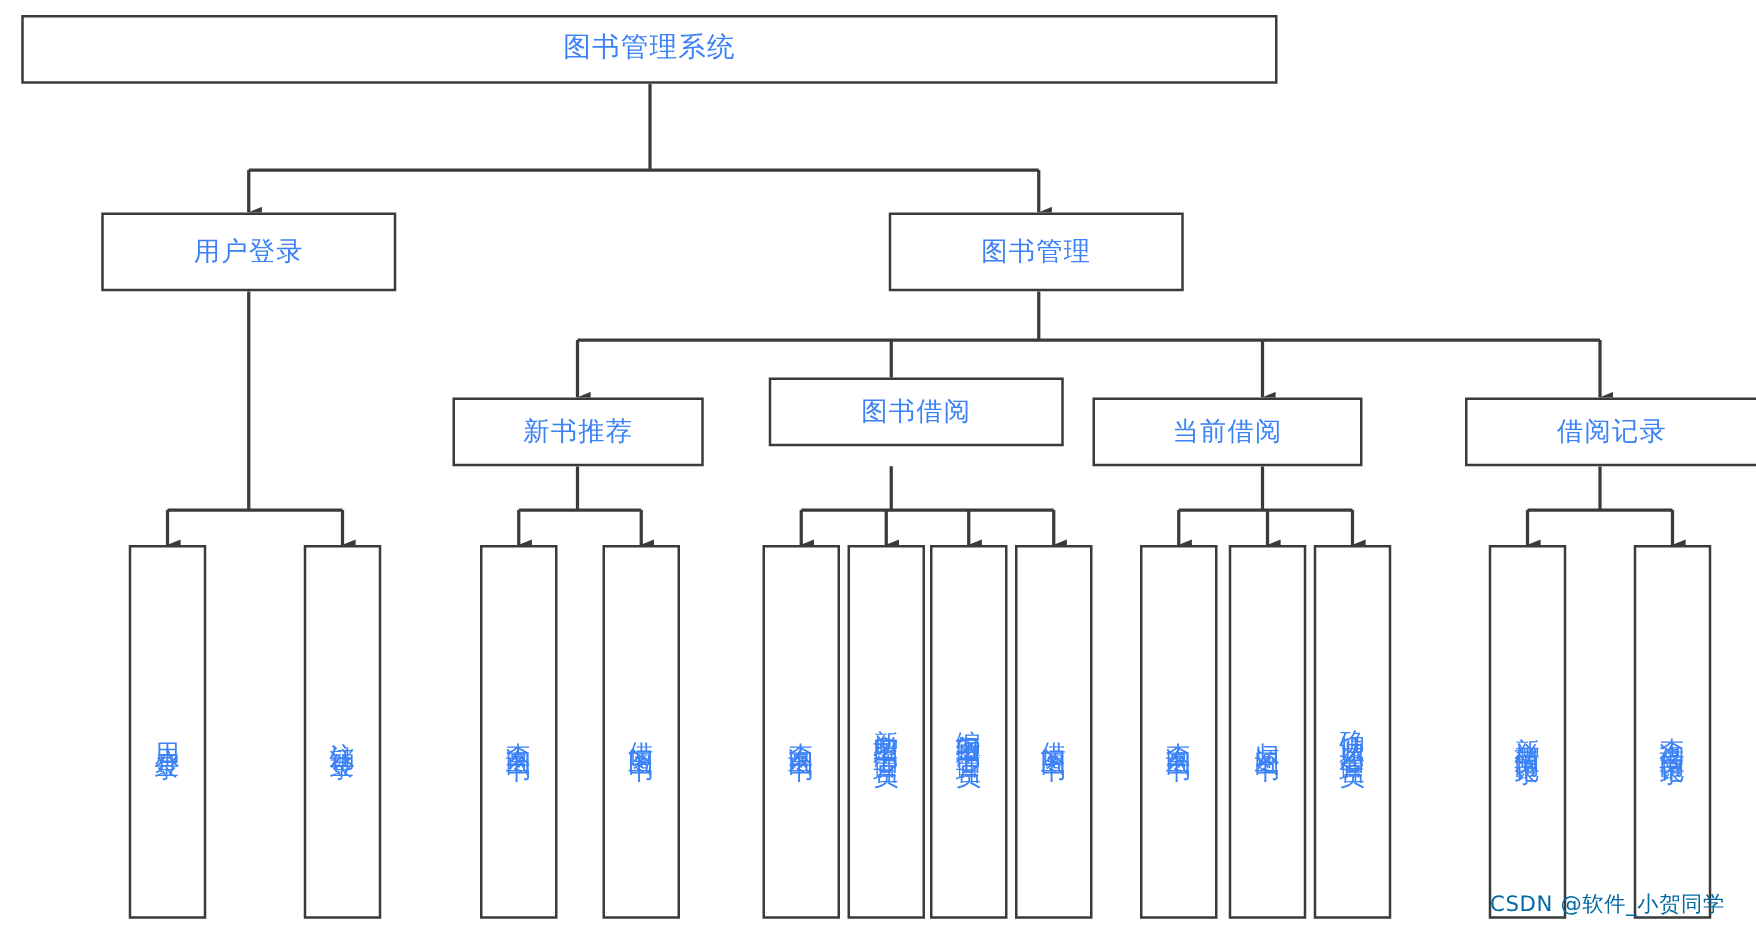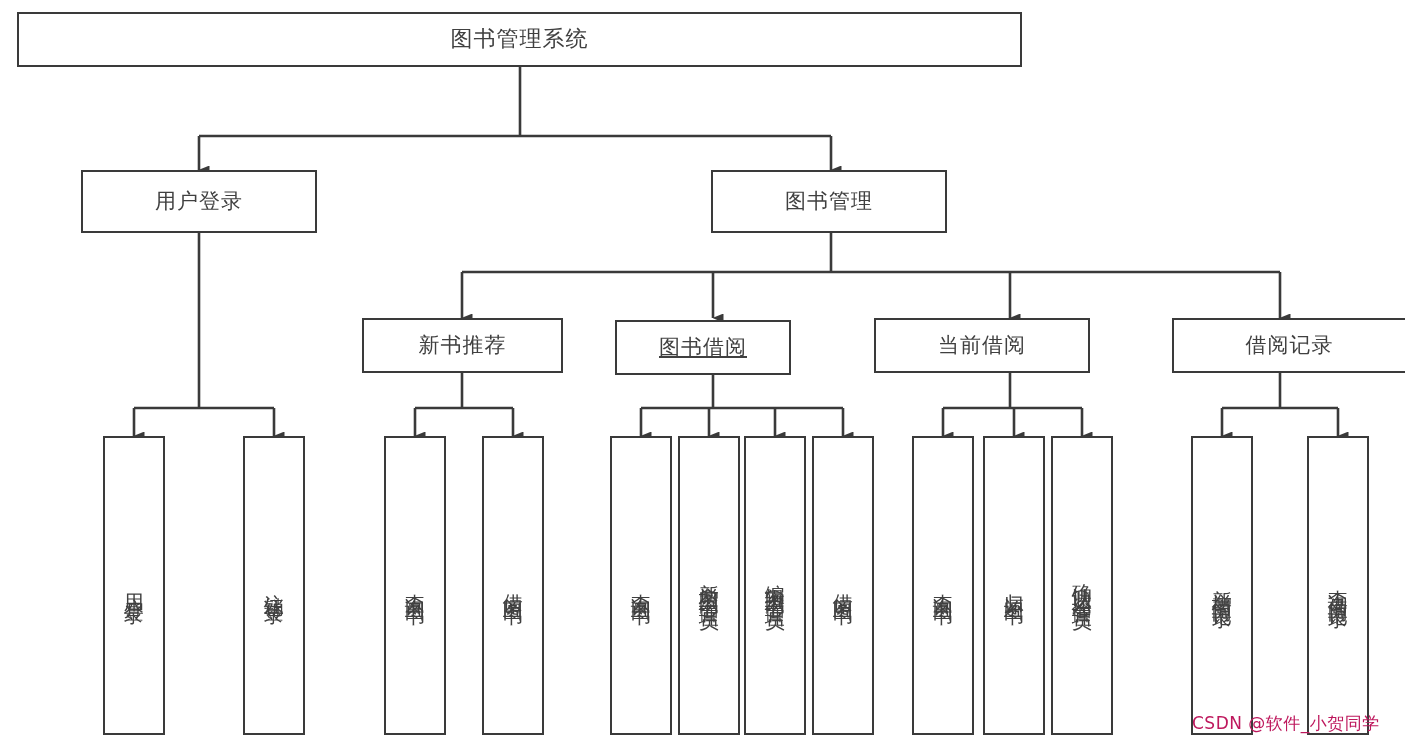--- a/index.html
+++ b/index.html
@@ -22,21 +22,21 @@
     pointer-events:none;
   }
   .node{
     position:absolute;
     box-sizing:border-box;
     border:2px solid #3a3a3a;
     background:#ffffff;
     display:flex;
     align-items:center;
     justify-content:center;
-    color:#404040;
+    color:#3b82f6;
   }
   .node.h{
     font-size:21px;
     letter-spacing:1px;
     line-height:1.1;
   }
   .node.root{
     font-size:22px;
   }
   .node.v{
@@ -51,21 +51,21 @@
     text-orientation:upright;
     white-space:nowrap;
     letter-spacing:4px;
     display:block;
   }
   .watermark{
     position:absolute;
     left:1192px;
     top:712px;
     font-size:17px;
-    color:#be185d;
+    color:#0369a1;
     letter-spacing:0.5px;
     white-space:nowrap;
     font-family:"DejaVu Sans","Liberation Sans",sans-serif;
   }
 </style>
 </head>
 <body>
 
 <div id="stage">
 
@@ -126,21 +126,21 @@
   <div class="node h" style="left:81px; top:170px; width:236px; height:63px;">
     <span>用户登录</span>
   </div>
   <div class="node h" style="left:711px; top:170px; width:236px; height:63px;">
     <span>图书管理</span>
   </div>
 
   <div class="node h" style="left:362px; top:318px; width:201px; height:55px;">
     <span>新书推荐</span>
   </div>
-  <div class="node h" style="left:615px; top:320px; width:176px; height:55px;text-decoration:underline;">
+  <div class="node h" style="left:615px; top:302px; width:236px; height:55px;">
     <span>图书借阅</span>
   </div>
   <div class="node h" style="left:874px; top:318px; width:216px; height:55px;">
     <span>当前借阅</span>
   </div>
   <div class="node h" style="left:1172px; top:318px; width:235px; height:55px;">
     <span>借阅记录</span>
   </div>
 
   <div class="node v" style="left:103px; top:436px; width:62px; height:299px;">

